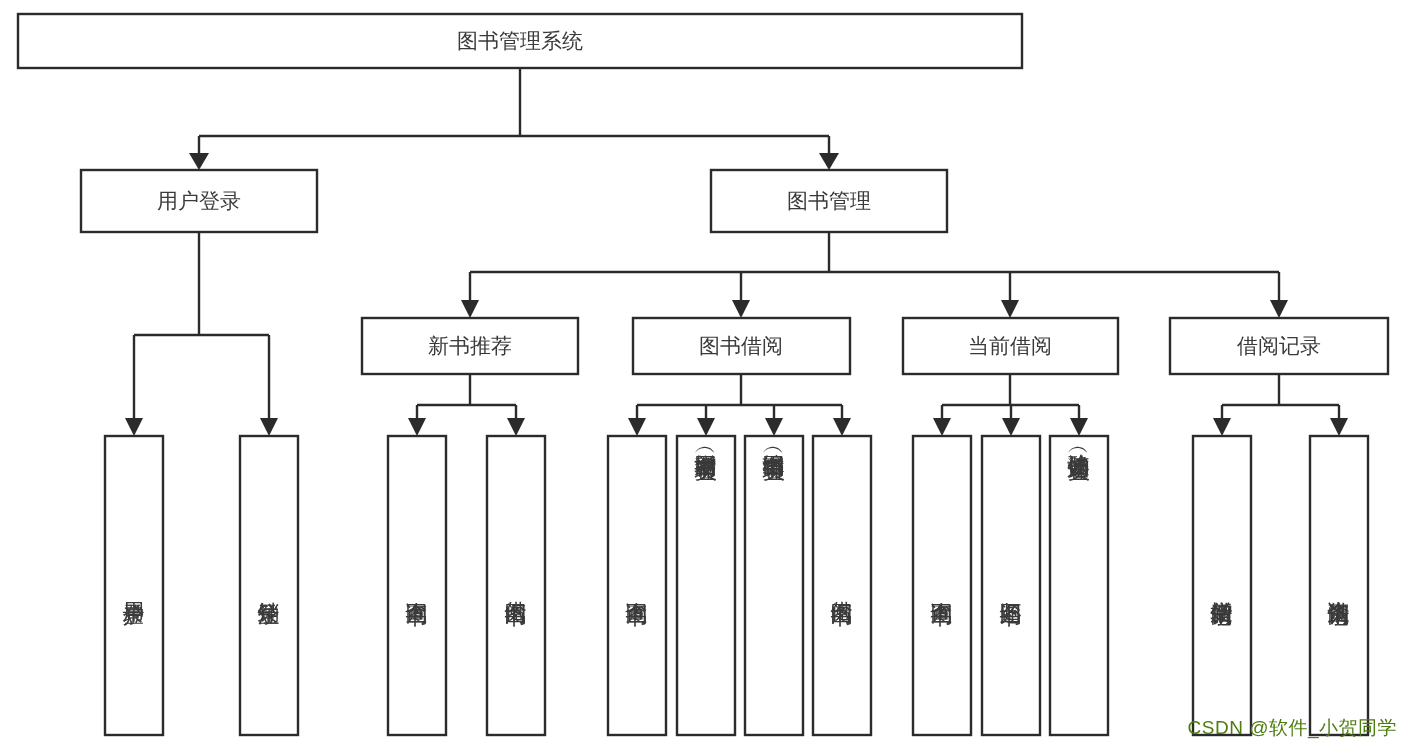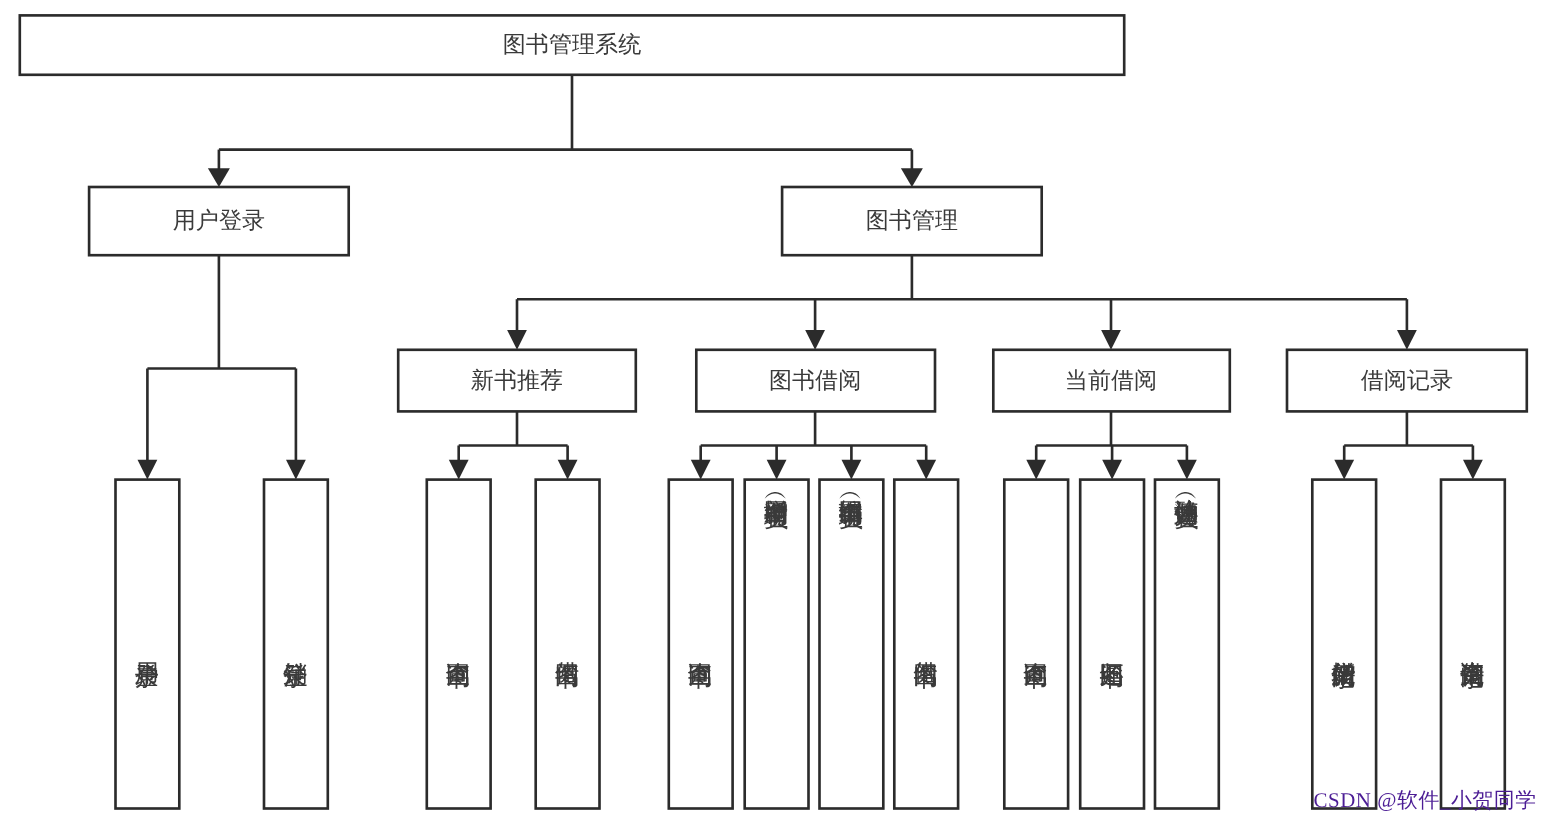--- a/index.html
+++ b/index.html
@@ -60,23 +60,23 @@
     font-size: 22px;
     line-height: 1.05;
     color: #3a3a3a;
     letter-spacing: 1px;
     white-space: nowrap;
   }
   .watermark {
     position: absolute;
     right: 8px;
     bottom: 6px;
-    font-family: Liberation Serif, serif;
+    font-family: Liberation Sans, sans-serif;
     font-size: 19px;
-    color: #4c1d95;
+    color: #4d7c0f;
     letter-spacing: 0.5px;
     white-space: nowrap;
   }
 </style>
 </head>
 <body>
 
 <div id="diagram-root">
 
   <svg class="canvas" viewBox="0 0 1405 747">

